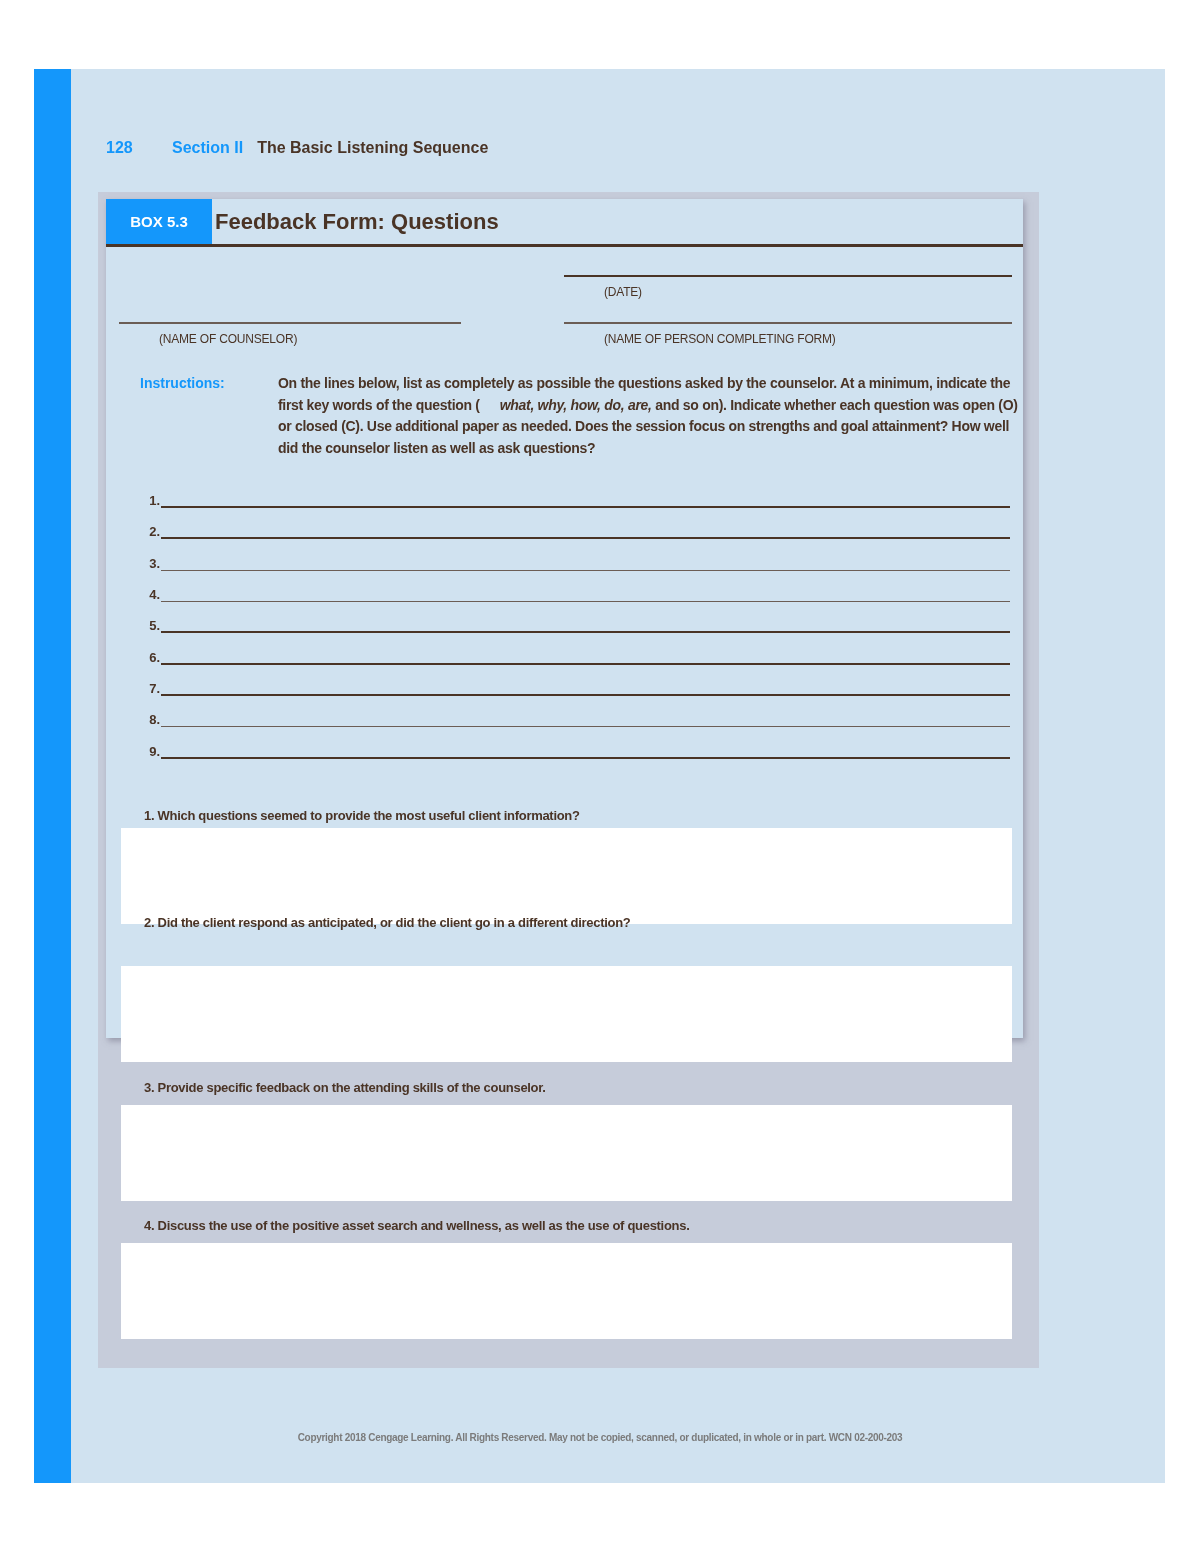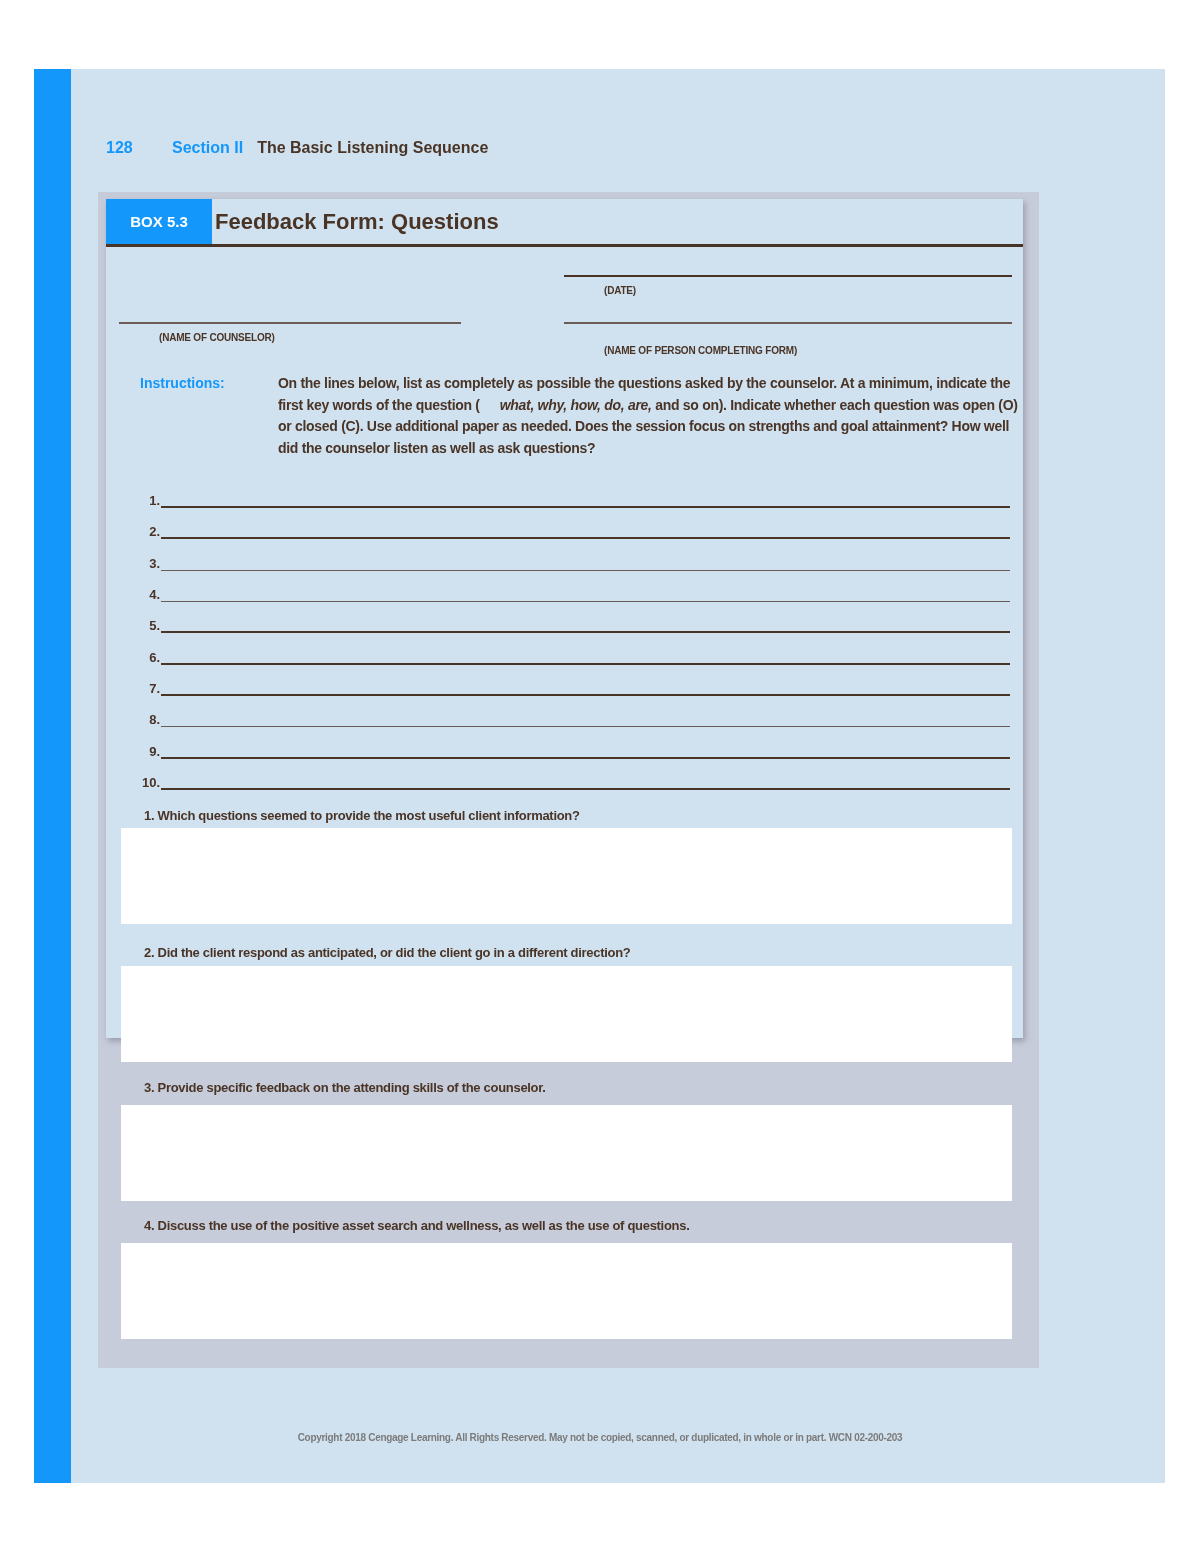--- a/index.html
+++ b/index.html
@@ -13,21 +13,21 @@
     .running-head .ttl { color: #4a3426; font-weight: bold; }
     .box-shadow { position: absolute; left: 98px; top: 192px; width: 941px; height: 1176px; background: #c6ccda; }
     .box { position: absolute; left: 106px; top: 199px; width: 917px; height: 839px; background: #d0e2f0;
            box-shadow: 2px 3px 6px rgba(120,120,140,0.6); }
     .box-label { position: absolute; left: 0; top: 0; width: 106px; height: 45px; background: #1497fb; color: #ffffff;
                  font-weight: bold; font-size: 15px; display: flex; align-items: center; justify-content: center; }
     .box-title { position: absolute; left: 109px; top: 10px; font-size: 22px; font-weight: bold; color: #4a3426; }
     .title-rule { position: absolute; left: 0; top: 45px; width: 917px; height: 3px; background: #4a3426; }
     .sig-line { position: absolute; height: 2px; background: #4a3426; }
     .sig-line.light { background: #6b5d55; }
-    .sig-label { position: absolute; font-size: 10px; font-weight: bold; color: #4a3426; letter-spacing: -0.2px; padding-left: 40px; }
+    .sig-label { position: absolute; font-size: 12px; font-weight: normal; color: #4a3426; letter-spacing: -0.2px; padding-left: 40px; }
     .instr-label { position: absolute; left: 34px; top: 176px; font-size: 14px; font-weight: bold; color: #1497fb; }
     .instr-text { position: absolute; left: 172px; top: 174px; width: 740px; font-size: 14px; font-weight: bold; line-height: 21.5px; color: #4a3426; letter-spacing: -0.3px; }
     .instr-text i { font-style: italic; padding-left: 20px; }
     .q-line { position: absolute; left: 20px; width: 884px; height: 16px; }
     .q-line .num { position: absolute; right: 850px; bottom: 0px; font-size: 13px; font-weight: bold; color: #4a3426; }
     .q-line .rule { position: absolute; left: 35px; right: 0; bottom: 0; height: 2px; background: #4a3426; }
     .q-line .rule.thin { height: 1.5px; background: #6b5d55; }
     .prompt { position: absolute; left: 38px; font-size: 13px; font-weight: bold; color: #4a3426; letter-spacing: -0.3px; white-space: nowrap; }
     .answer-box { position: absolute; left: 15px; width: 891px; height: 96px; background: #ffffff; }
     .footer { position: absolute; left: 0; width: 1200px; top: 1432px; text-align: center; font-size: 10px; font-weight: bold; color: #7b7b7b; letter-spacing: -0.3px; }
@@ -48,21 +48,21 @@
   <div class="box-title">Feedback Form: Questions</div>
   <div class="title-rule"></div>
 
   <div class="sig-line" style="left:458px; top:76px; width:448px;"></div>
   <div class="sig-label" style="left:458px; top:86px;">(DATE)</div>
 
   <div class="sig-line light" style="left:13px; top:123px; width:342px;"></div>
   <div class="sig-label" style="left:13px; top:133px;">(NAME OF COUNSELOR)</div>
 
   <div class="sig-line light" style="left:458px; top:123px; width:448px;"></div>
-  <div class="sig-label" style="left:458px; top:146px;">(NAME OF PERSON COMPLETING FORM)</div>
+  <div class="sig-label" style="left:458px; top:133px;">(NAME OF PERSON COMPLETING FORM)</div>
 
   <div class="instr-label">Instructions:</div>
   <div class="instr-text"><span>On the lines below, list as completely as possible the questions asked by the counselor. At a minimum, indicate the first key words of the question (</span><i>what, why, how, do, are,</i><span> and so on). Indicate whether each question was open (O) or closed (C). Use additional paper as needed. Does the session focus on strengths and goal attainment? How well did the counselor listen as well as ask questions?</span></div>
 
   <div class="q-line" style="top:293px;">
       <span class="num">1.</span>
       <div class="rule"></div>
     </div>
   <div class="q-line" style="top:324px;">
       <span class="num">2.</span>
@@ -89,29 +89,25 @@
       <div class="rule"></div>
     </div>
   <div class="q-line" style="top:512px;">
       <span class="num">8.</span>
       <div class="rule thin"></div>
     </div>
   <div class="q-line" style="top:544px;">
       <span class="num">9.</span>
       <div class="rule"></div>
     </div>
-  <div class="q-line" style="top:575px;">
-      <span class="num">10.</span>
-      <div class="rule"></div>
-    </div>
 
   <div class="prompt" style="top:609px;"><span>1.</span> <span>Which questions seemed to provide the most useful client information?</span></div>
   <div class="answer-box" style="top:629px;"></div>
 
-  <div class="prompt" style="top:746px;text-align:center;"><span>2.</span> <span>Did the client respond as anticipated, or did the client go in a different direction?</span></div>
+  <div class="prompt" style="top:716px;text-align:center;"><span>2.</span> <span>Did the client respond as anticipated, or did the client go in a different direction?</span></div>
   <div class="answer-box" style="top:767px;"></div>
 
   <div class="prompt" style="top:881px;"><span>3.</span> <span>Provide specific feedback on the attending skills of the counselor.</span></div>
   <div class="answer-box" style="top:906px;"></div>
 
   <div class="prompt" style="top:1019px;"><span>4.</span> <span>Discuss the use of the positive asset search and wellness, as well as the use of questions.</span></div>
   <div class="answer-box" style="top:1044px;"></div>
 </div>
 
 <div class="footer">Copyright 2018 Cengage Learning. All Rights Reserved. May not be copied, scanned, or duplicated, in whole or in part.  WCN 02-200-203</div>

